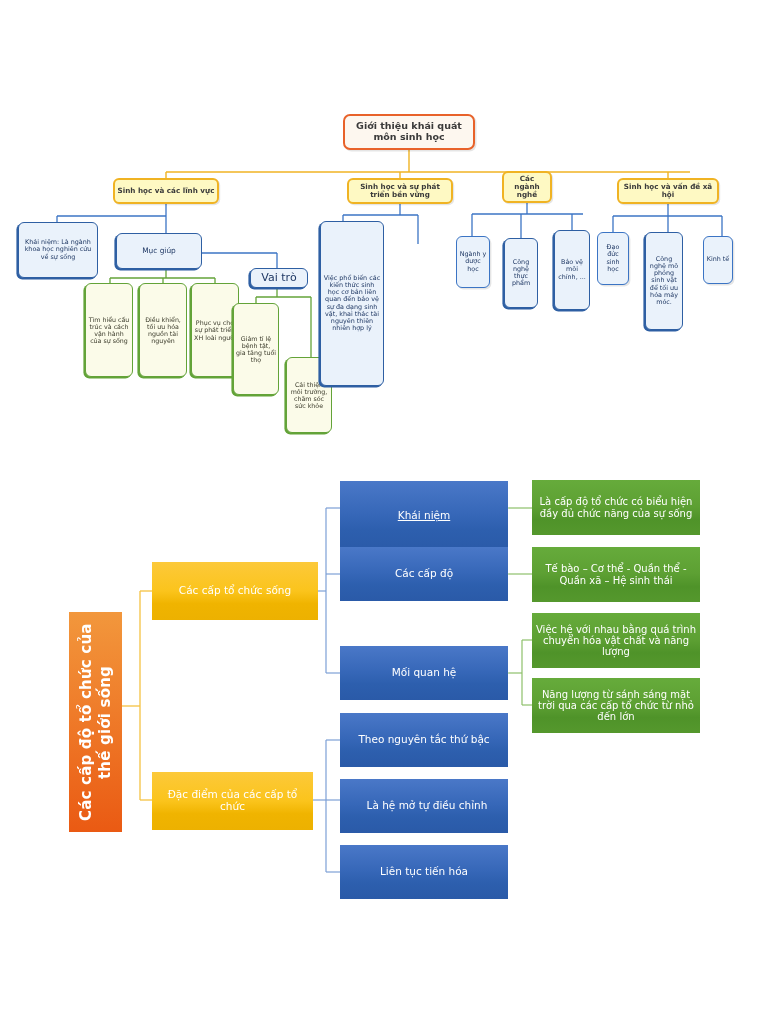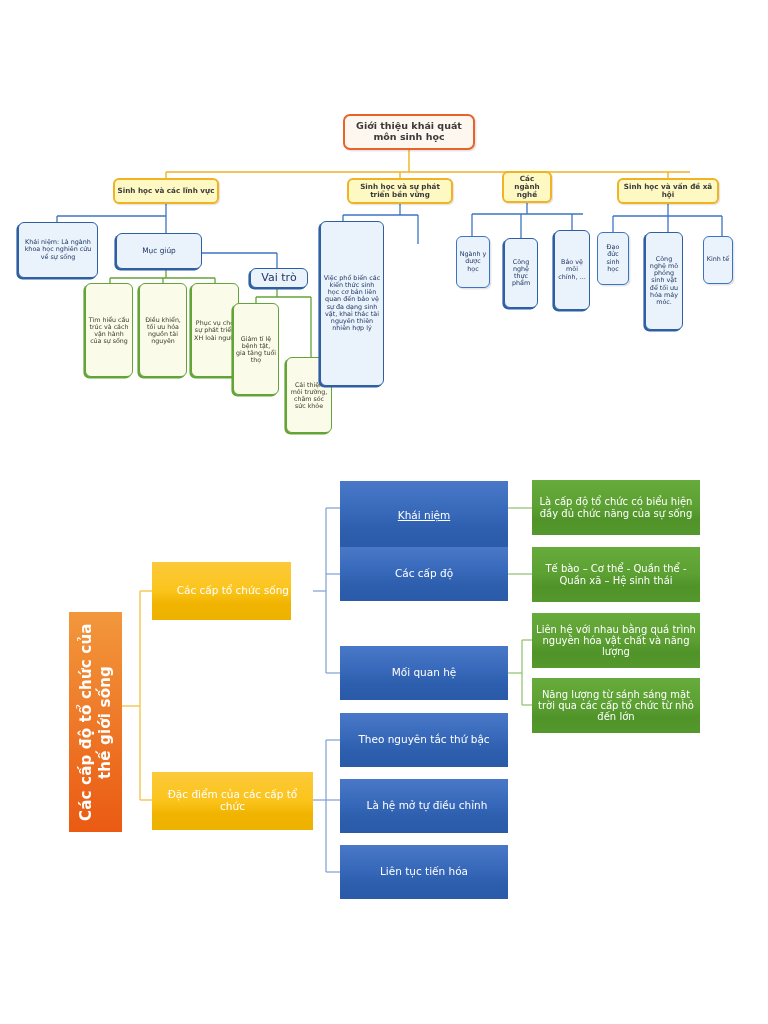--- a/index.html
+++ b/index.html
@@ -219,21 +219,21 @@
     <span>Công nghệ mô phỏng sinh vật để tối ưu hóa máy móc.</span>
   </div>
   <div class="node n-blue" style="left:703px;top:236px;width:30px;height:48px;">
     <span>Kinh tế</span>
   </div>
 
   <div class="node b-root" style="left:69px;top:612px;width:53px;height:220px;">
     <span class="vert">Các cấp độ tổ chức của thế giới sống</span>
   </div>
 
-  <div class="node b-yellow" style="left:152px;top:562px;width:139px;height:58px;text-align:right;">
+  <div class="node b-yellow" style="left:152px;top:562px;width:166px;height:58px;">
     <span>Các cấp tổ chức sống</span>
   </div>
   <div class="node b-yellow" style="left:152px;top:772px;width:161px;height:58px;">
     <span>Đặc điểm của các cấp tổ chức</span>
   </div>
 
   <div class="node b-blue" style="left:340px;top:481px;width:168px;height:70px;text-decoration:underline;">
     <span>Khái niệm</span>
   </div>
   <div class="node b-blue" style="left:340px;top:547px;width:168px;height:54px;">
@@ -253,19 +253,19 @@
     <span>Liên tục tiến hóa</span>
   </div>
 
   <div class="node b-green" style="left:532px;top:480px;width:168px;height:55px;">
     <span>Là cấp độ tổ chức có biểu hiện đầy đủ chức năng của sự sống</span>
   </div>
   <div class="node b-green" style="left:532px;top:547px;width:168px;height:55px;">
     <span>Tế bào – Cơ thể - Quần thể - Quần xã – Hệ sinh thái</span>
   </div>
   <div class="node b-green" style="left:532px;top:613px;width:168px;height:55px;">
-    <span>Liên hệ với nhau bằng quá trình nguyên hóa vật chất và năng lượng</span>
+    <span>Việc hệ với nhau bằng quá trình chuyển hóa vật chất và năng lượng</span>
   </div>
   <div class="node b-green" style="left:532px;top:678px;width:168px;height:55px;">
     <span>Năng lượng từ sánh sáng mặt trời qua các cấp tổ chức từ nhỏ đến lớn</span>
   </div>
 
 </div>
 
 </body></html>

